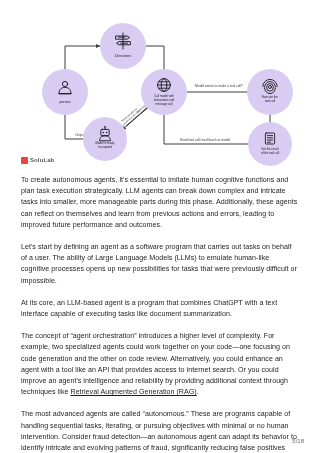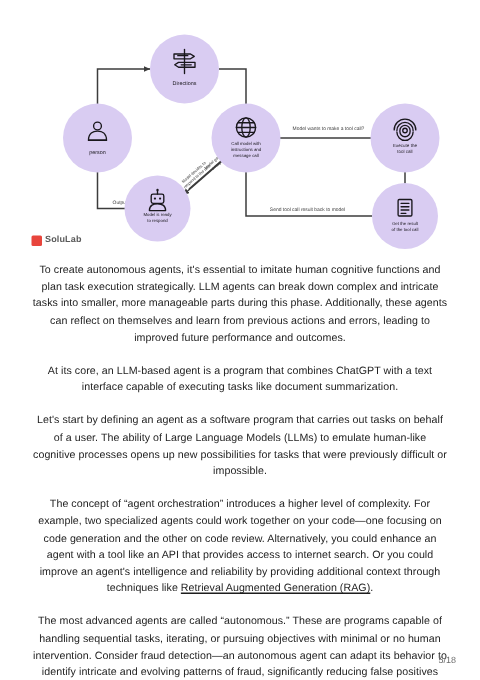--- a/index.html
+++ b/index.html
@@ -98,21 +98,21 @@
     position: absolute;
     left: 21px;
     top: 175px;
     width: 278px;
   }
   .body p {
     margin: 0 0 11px 0;
     font-size: 7.1px;
     line-height: 11.2px;
     color: #1d1d1d;
-    text-align: center;
+    text-align: left;
     letter-spacing: 0.005em;
   }
   .body p:last-child { margin-bottom: 0; }
   .link {
     color: #1d1d1d;
   }
 
   
   .footer {
     position: absolute;
@@ -248,21 +248,21 @@
     </svg>
   </div>
 
   <div class="logo-row">
     <span class="logo-mark"></span>
     <span class="logo-text">SoluLab</span>
   </div>
 
   <div class="body">
     <p>To create autonomous agents, it's essential to imitate human cognitive functions and plan task execution strategically. LLM agents can break down complex and intricate tasks into smaller, more manageable parts during this phase. Additionally, these agents can reflect on themselves and learn from previous actions and errors, leading to improved future performance and outcomes.</p>
+    <p>Let's start by defining an agent as a software program that carries out tasks on behalf of a user. The ability of Large Language Models (LLMs) to emulate human-like cognitive processes opens up new possibilities for tasks that were previously difficult or impossible.</p>
     <p>At its core, an LLM-based agent is a program that combines ChatGPT with a text interface capable of executing tasks like document summarization.</p>
-    <p>Let's start by defining an agent as a software program that carries out tasks on behalf of a user. The ability of Large Language Models (LLMs) to emulate human-like cognitive processes opens up new possibilities for tasks that were previously difficult or impossible.</p>
     <p><span>The concept of “agent orchestration” introduces a higher level of complexity. For example, two specialized agents could work together on your code—one focusing on code generation and the other on code review. Alternatively, you could enhance an agent with a tool like an API that provides access to internet search. Or you could improve an agent's intelligence and reliability by providing additional context through techniques like </span><a class="link" href="#">Retrieval Augmented Generation (RAG)</a><span>.</span></p>
     <p>The most advanced agents are called “autonomous.” These are programs capable of handling sequential tasks, iterating, or pursuing objectives with minimal or no human intervention. Consider fraud detection—an autonomous agent can adapt its behavior to identify intricate and evolving patterns of fraud, significantly reducing false positives and ensuring legitimate transactions are not mistakenly flagged as fraudulent. It can also detect and prevent fraud in real time by determining the appropriate actions to take, thereby saving both time and resources.</p>
   </div>
 
   <div class="footer">5/18</div>
 
 </div>
 
 </body></html>

